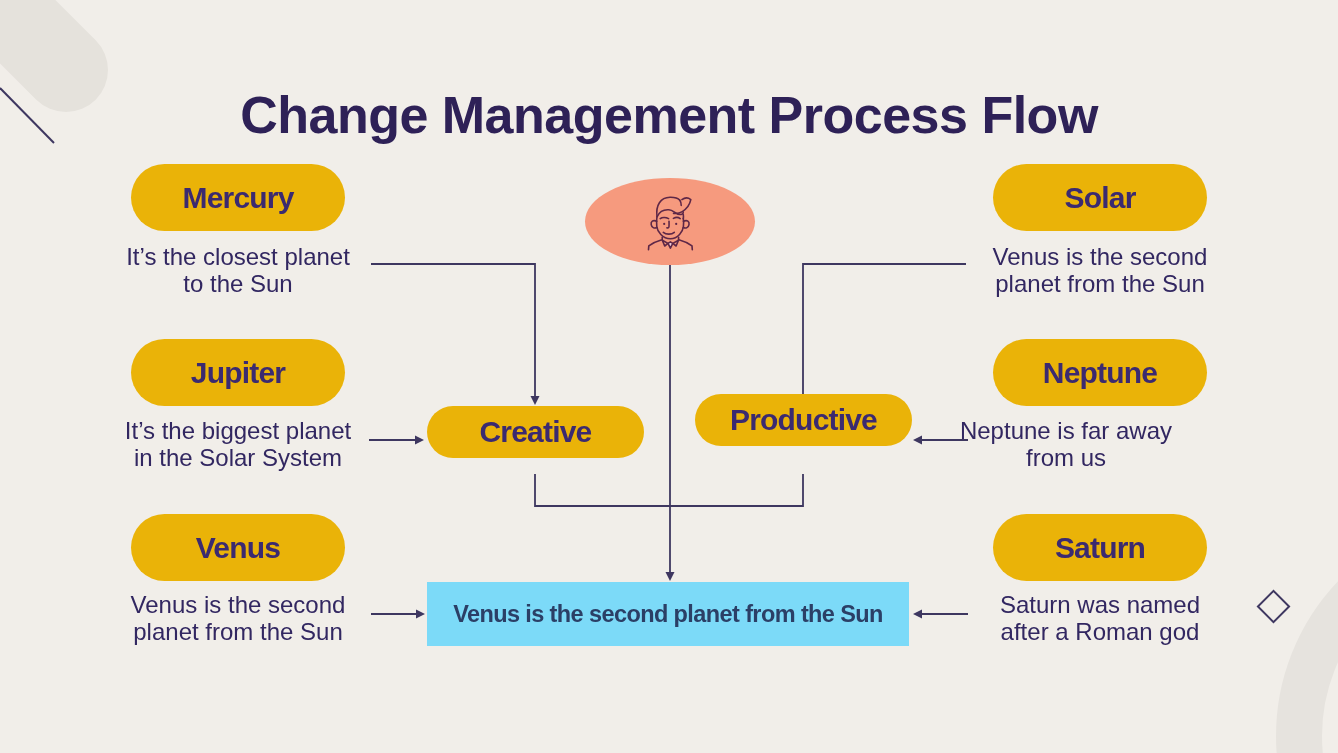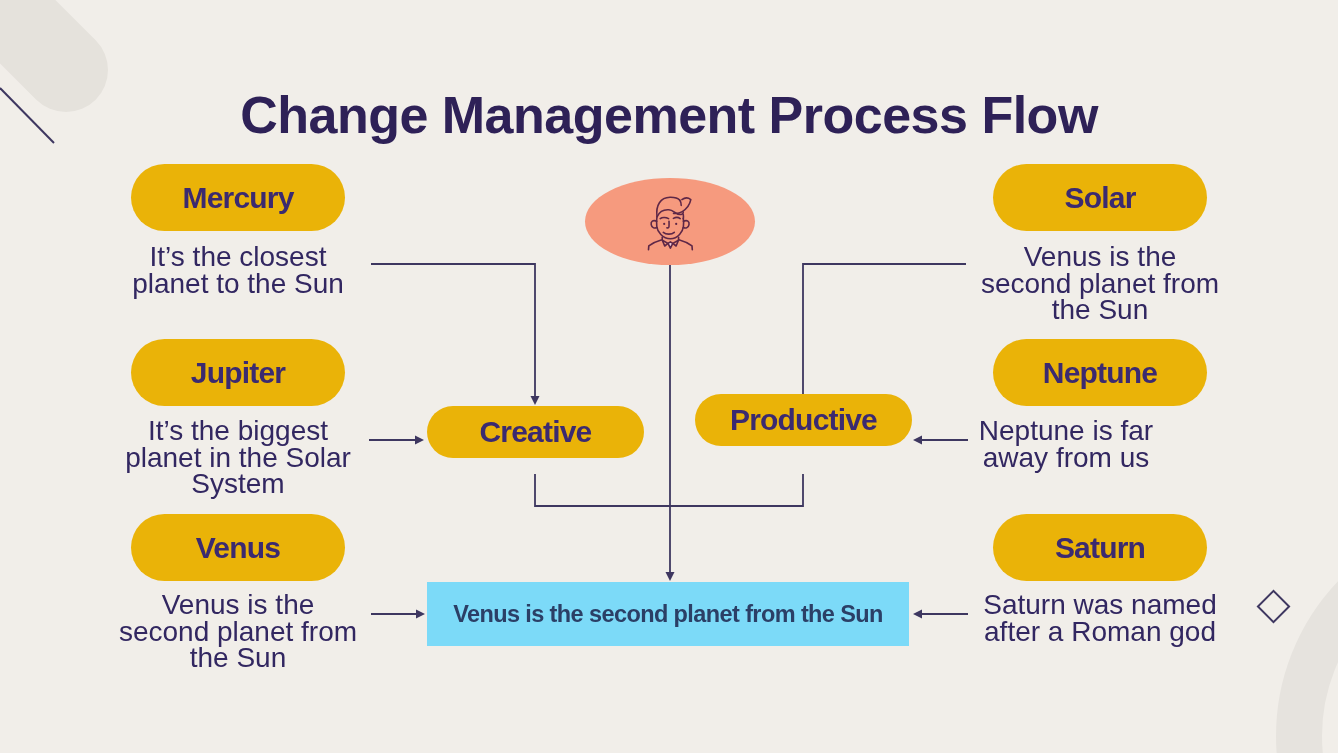--- a/index.html
+++ b/index.html
@@ -27,21 +27,21 @@
     border-radius: 34px;
     background: #eab308;
     display: flex; align-items: center; justify-content: center;
     font-size: 30px; font-weight: 700; letter-spacing: -0.8px;
     color: #3b2a70;
   }
   .pill.mid { width: 217px; height: 52px; }
   .desc {
     width: 244px;
     text-align: center;
-    font-size: 28px; line-height: 26.5px;
+    font-size: 24px; line-height: 26.5px;
     color: #322761;
   }
   .ellipse {
     left: 585px; top: 178px; width: 170px; height: 87px;
     background: #f69a7e;
     border-radius: 50%;
     display: flex; align-items: center; justify-content: center;
   }
   .result-box {
     left: 427px; top: 582px; width: 482px; height: 64px;

